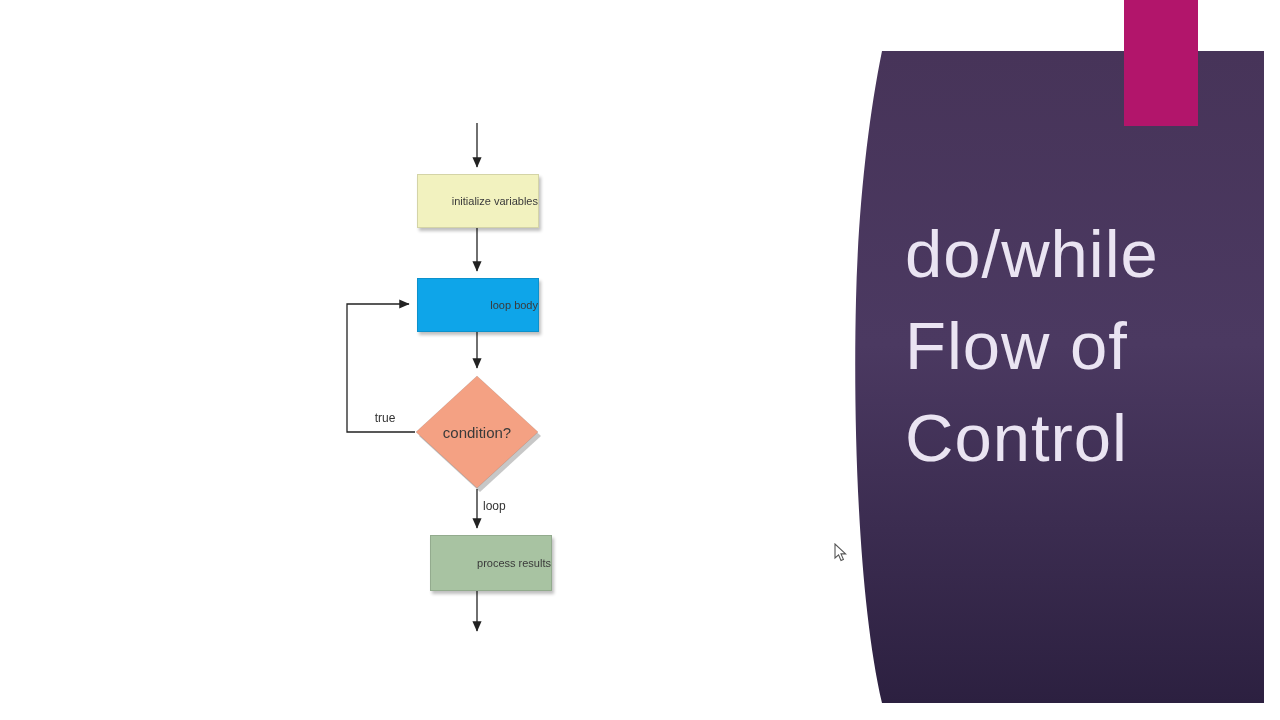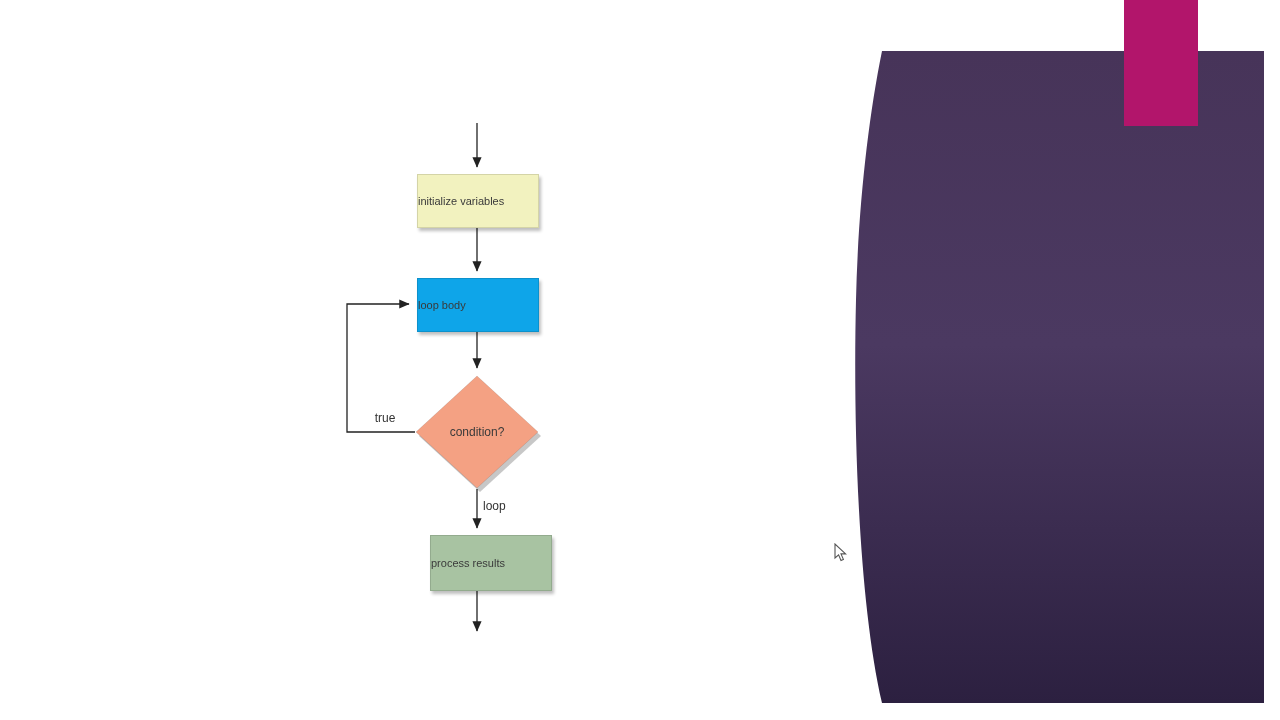--- a/index.html
+++ b/index.html
@@ -3,33 +3,33 @@
 <meta charset="utf-8">
 <style>
   html,body{margin:0;padding:0;background:#ffffff;}
   .stage{
     position:relative;width:1280px;height:720px;overflow:hidden;
     background:#ffffff;font-family:"Liberation Sans",sans-serif;
   }
   .overlay{position:absolute;left:0;top:0;width:1280px;height:720px;}
   
   .node{
-    position:absolute;display:flex;align-items:center;justify-content:flex-start;
+    position:absolute;display:flex;align-items:center;justify-content:flex-end;
     font-size:11px;color:#3a3a3a;text-align:center;
     border:1px solid rgba(0,0,0,0.12);
     box-shadow:2px 3px 3px rgba(0,0,0,0.25);
     z-index:3;
   }
   .node-init{left:417px;top:174px;width:120px;height:52px;background:#f2f2bf;}
   .node-loop{left:417px;top:278px;width:120px;height:52px;background:#0ea5e9;}
   .node-proc{left:417px;top:535px;width:120px;height:54px;background:#a8c3a2;margin-left:13px;}
   .diamond-label{
     position:absolute;left:417px;top:418px;width:120px;height:28px;
     display:flex;align-items:center;justify-content:center;
-    font-size:12px;color:#3a3a3a;z-index:3;
+    font-size:15px;color:#3a3a3a;z-index:3;
   }
   .edge-label{
     position:absolute;font-size:12px;color:#333;z-index:3;
   }
   .edge-label-true{left:360px;top:411px;width:50px;text-align:center;}
   .edge-label-false{left:483px;top:499px;width:44px;text-align:left;}
   
   .accent-tab{
     position:absolute;left:1124px;top:0;width:74px;height:126px;
     background:#b2156b;z-index:5;
@@ -89,20 +89,25 @@
 
   <div class="node node-proc">
     <span>process results</span>
   </div>
 
   <div class="edge-label edge-label-true">true</div>
   <div class="edge-label edge-label-false">loop</div>
 
   <div class="accent-tab"></div>
 
+  <div class="title-block">
+    <div class="title-line">do/while</div>
+    <div class="title-line">Flow of</div>
+    <div class="title-line">Control</div>
+  </div>
 
   <div class="cursor">
     <svg width="16" height="20" viewBox="0 0 16 20">
       <path d="M1,1 L1,15 L4.6,11.8 L7,17.5 L9.4,16.4 L7,10.9 L11.6,10.9 Z" fill="#ffffff" stroke="#555555" stroke-width="1.1"></path>
     </svg>
   </div>
 
 </div>
 
 </body></html>

